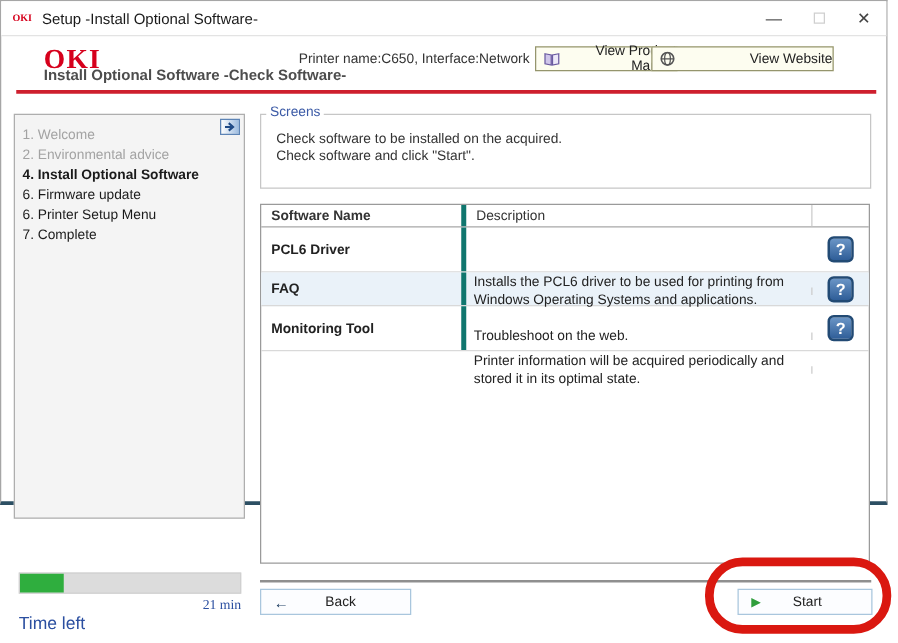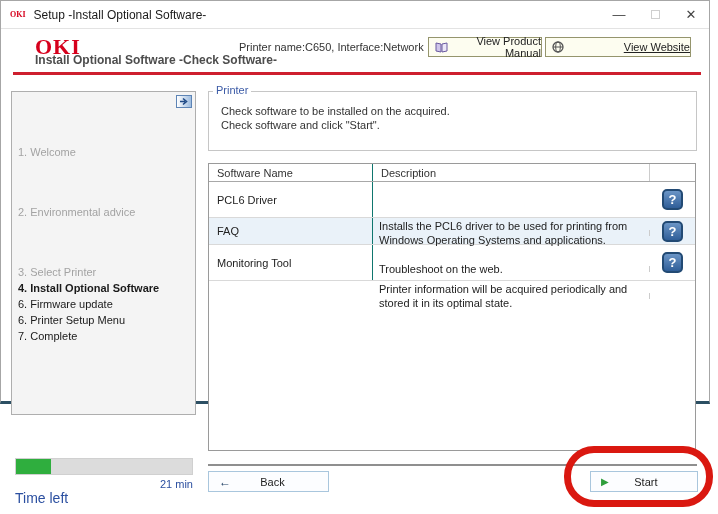--- a/index.html
+++ b/index.html
@@ -22,69 +22,69 @@
   .max-box { width:9px; height:9px; border:1px solid #cfcfcf; display:inline-block; }
 
   
   .oki-logo { position:absolute; left:34px; top:33px; font-family:"Liberation Serif", serif;
               font-weight:bold; font-size:22px; color:#d6001c; letter-spacing:1px; }
   .printer-info { position:absolute; left:238px; top:40px; font-size:11px; color:#333; }
   .hdr-btn { position:absolute; top:36px; height:20px; background:#fdfdf0; border:1px solid #95956d;
              display:flex; align-items:center; font-size:11px; color:#222; }
   .hdr-btn .lbl { flex:1; text-align:right; }
   .btn-manual { left:427px; width:114px; }
-  .btn-website { left:544px; width:146px;text-decoration:underline; }
+  .btn-website { left:520px; width:146px; }
   .hdr-ic { margin-left:6px; display:inline-flex; }
   .page-title { position:absolute; left:34px; top:52px; font-size:12px; font-weight:bold; color:#4d4d4d; }
   .red-rule { position:absolute; left:12px; top:71px; width:688px; height:3px; background:#ce1f2e; }
 
   
   .sidebar { position:absolute; left:10px; top:90px; width:185px; height:324px;
              background:#f4f4f4; border:1px solid #aeaeae; padding:8px 6px 0 6px; }
   .step { font-size:11px; line-height:16px; color:#1a1a1a; white-space:nowrap; }
-  .step.done { color:#a3a3a3;margin-top:44px; }
+  .step.done { color:#a3a3a3; }
   .step.current { font-weight:bold; }
   .side-next { position:absolute; top:3px; right:3px; width:16px; height:13px;
                background:linear-gradient(90deg,#ffffff,#9dbce0); border:1px solid #5d84b5;
                display:flex; align-items:center; justify-content:center; }
   .side-next svg { display:block; }
 
   
   .groupbox { position:absolute; left:207px; top:90px; width:489px; height:60px;
               border:1px solid #c6c6c6; }
   .group-label { position:absolute; top:-8px; left:4px; background:#fff; padding:0 3px;
                  font-size:11px; color:#3b5aa6; }
   .group-text { padding:12px 0 0 12px; font-size:11px; color:#333; line-height:14px; }
 
   
   .swtable { position:absolute; left:207px; top:162px; width:488px; height:288px;
              border:1px solid #9a9a9a; background:#fff; }
   .t-row { display:flex; width:100%; }
   .t-head { height:18px; border-bottom:1px solid #a8a8a8; }
   .t-head .c { font-size:11px; color:#333; display:flex; align-items:center; padding-left:8px; }
-  .c1 { width:164px; border-right:1px solid #0f766e; }
+  .c1 { width:164px; border-right:4px solid #0f766e;font-weight:bold; }
   .c2 { width:277px; border-right:1px solid #cccccc; }
   .c3 { width:45px; display:flex; align-items:center; justify-content:center; }
   .t-body { border-bottom:1px solid #d9d9d9; }
   .t-body.alt { background:#eaf2f9; }
   .t-body .name { font-size:11px; color:#222; display:flex; align-items:center; padding-left:8px; }
   .t-body .desc { font-size:11px; color:#222; line-height:14px; padding:3px 6px; display:flex; align-items:center;margin-top:48px; }
   .r-tall { height:36px; }
   .r-short { height:27px; }
   .help-btn { width:21px; height:21px; border-radius:5px; border:2px solid #224a74;
               background:linear-gradient(180deg,#6b95c6,#2f5e98); color:#fff; font-weight:bold;
               font-size:13px; display:flex; align-items:center; justify-content:center; cursor:pointer; }
 
   
   .progress-track { position:absolute; left:14px; top:457px; width:178px; height:17px;
                     background:#dcdcdc; border:1px solid #d0d0d0; }
   .progress-fill { height:100%; background:#2fae3e; width:20%; }
   .time-left { position:absolute; left:14px; top:489px; font-size:14px; color:#2b4fa0; }
   .time-val { position:absolute; left:120px; top:477px; width:72px; text-align:right;
-              font-size:11px; color:#2b4fa0; }
+              font-size:11px; color:#2b4fa0;font-family:Liberation Serif, serif; }
 
   
   .foot-divider { position:absolute; left:207px; top:463px; width:489px; height:2px; background:#8f8f8f; }
   .nav-btn { position:absolute; top:470px; height:21px; background:#fcfdff; border:1px solid #a9c6dd;
              display:flex; align-items:center; font-size:11px; color:#222; cursor:pointer; }
   .nav-btn .lbl { flex:1; text-align:center; padding-right:14px; }
   .nav-ic { margin-left:10px; font-size:12px; }
   .btn-back { left:207px; width:121px; }
   .btn-back .nav-ic { color:#16365c; font-weight:bold; }
   .btn-start { left:589px; width:108px; }
@@ -138,34 +138,33 @@
       </span>
       <span class="lbl">View Website</span>
     </div>
 
     <div class="page-title">Install Optional Software -Check Software-</div>
     <div class="red-rule"></div>
 
     <div class="sidebar">
       <div class="step done">1. Welcome</div>
       <div class="step done">2. Environmental advice</div>
-      <div class="step done">3. Select Printer</div>
       <div class="step current">4. Install Optional Software</div>
       <div class="step">6. Firmware update</div>
       <div class="step">6. Printer Setup Menu</div>
       <div class="step">7. Complete</div>
       <div class="side-next">
         <svg width="10" height="9" viewBox="0 0 10 9">
           <path d="M1 4.5 H6 M4 1.5 L7.5 4.5 L4 7.5" fill="none" stroke="#1f4a86" stroke-width="1.6"></path>
         </svg>
       </div>
     </div>
 
     <div class="groupbox">
-      <span class="group-label">Printer</span>
+      <span class="group-label">Screens</span>
       <div class="group-text">
         <div>Check software to be installed on the acquired.</div>
         <div>Check software and click "Start".</div>
       </div>
     </div>
 
     <div class="swtable">
       <div class="t-row t-head">
         <div class="c c1">Software Name</div>
         <div class="c c2">Description</div>

